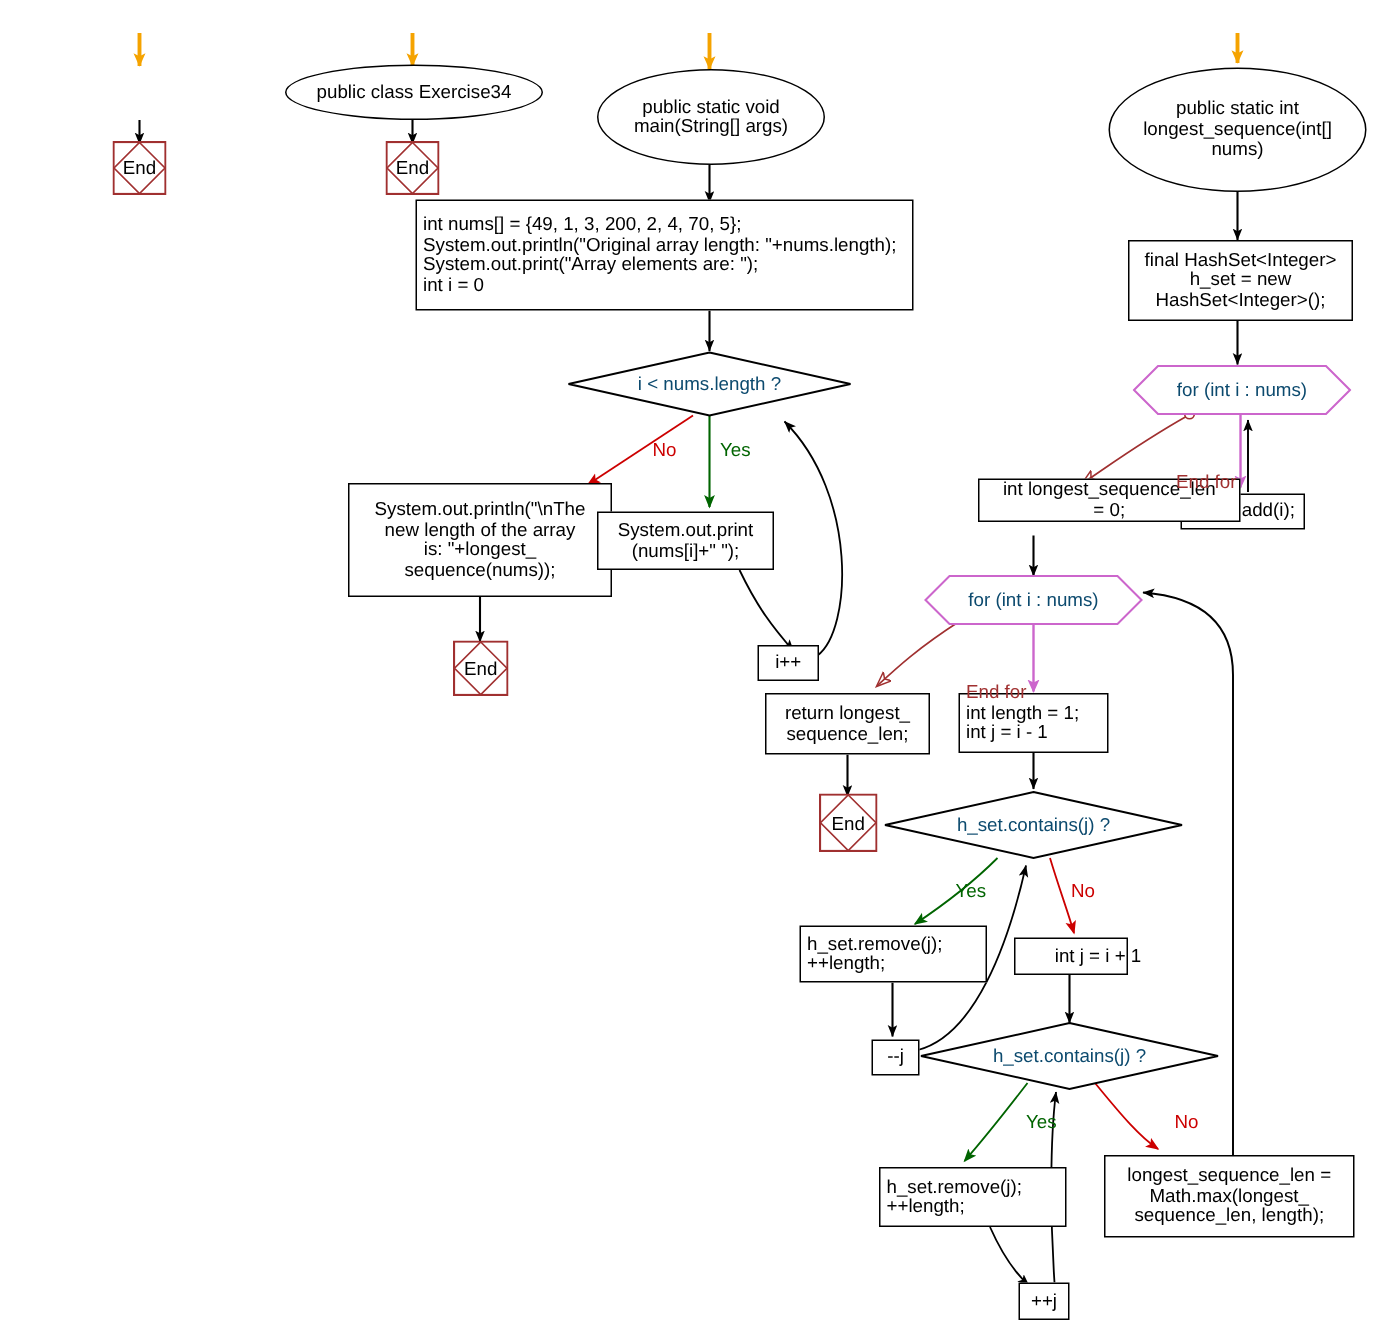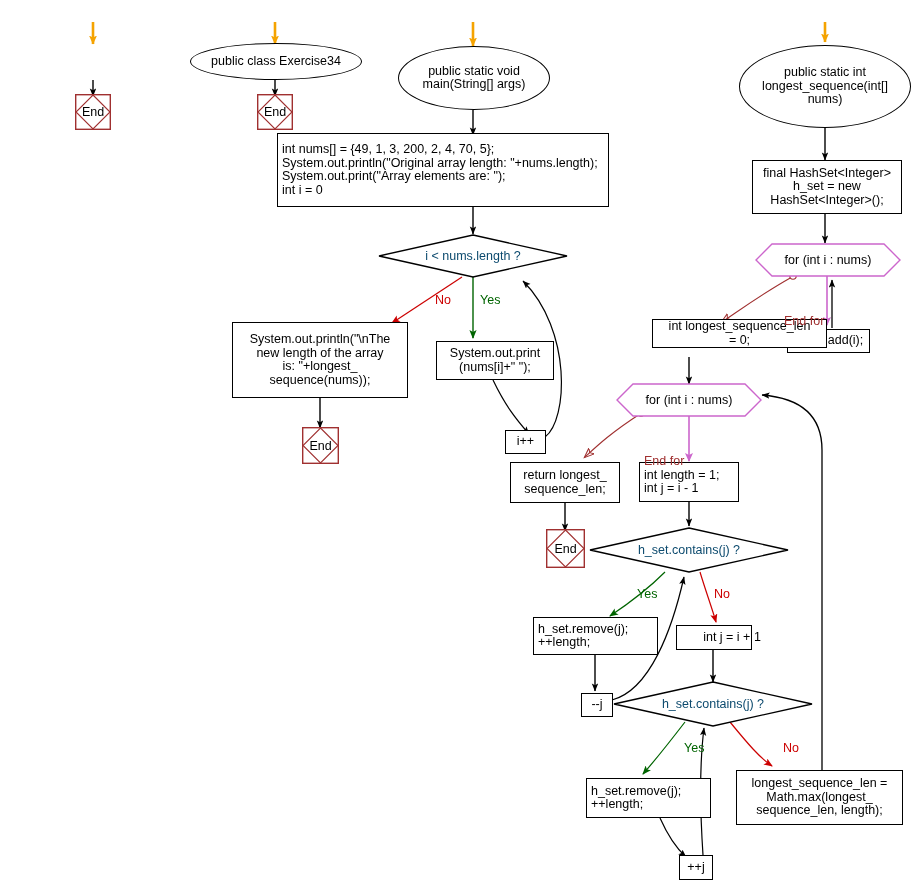--- a/index.html
+++ b/index.html
@@ -7,21 +7,21 @@
   #canvas{position:relative;width:920px;height:892px;background:#fff;overflow:hidden;}
   svg#wires{position:absolute;left:0;top:0;width:920px;height:892px;pointer-events:none;}
   .node{position:absolute;box-sizing:border-box;display:flex;align-items:center;
         justify-content:center;text-align:center;color:#000;background:#fff;
         font-size:12.5px;line-height:13.5px;white-space:pre;z-index:3;}
   .box{border:1.3px solid #000;padding:2px 4px;}
   .box.left{justify-content:flex-start;text-align:left;}
   .ellipse{border:1.3px solid #000;border-radius:50%;}
   .hexwrap{position:absolute;z-index:3;}
   .hexwrap .hextext{position:absolute;left:0;top:0;width:100%;height:100%;
-        display:flex;align-items:center;justify-content:center;font-size:12.5px;color:#000000;}
+        display:flex;align-items:center;justify-content:center;font-size:12.5px;color:#0c4a6e;}
   .endsym{position:absolute;z-index:3;}
   .endsym .lbl{position:absolute;left:0;top:0;width:100%;height:100%;
         display:flex;align-items:center;justify-content:center;font-size:12.5px;color:#000;}
   .edgelabel{position:absolute;font-size:12.5px;z-index:4;white-space:nowrap;background:transparent;}
   .lbl-yes{color:#006400;}
   .lbl-no{color:#cc0000;}
   .lbl-endfor{color:#a03030;margin-top:24px;}
   .diamondwrap{position:absolute;z-index:3;}
   .diamondwrap .dtext{position:absolute;left:0;top:0;width:100%;height:100%;
         display:flex;align-items:center;justify-content:center;font-size:12.5px;color:#0c4a6e;}
@@ -162,21 +162,21 @@
 sequence(nums));</div>
 
   <div class="endsym" style="left:302px;top:427px;width:37px;height:37px;">
     <svg width="37" height="37" viewBox="0 0 37 37">
       <rect x="0.7" y="0.7" width="35.6" height="35.6" fill="#fff" stroke="#A03030" stroke-width="1.4"></rect>
       <polygon points="18.5,1 36,18.5 18.5,36 1,18.5" fill="none" stroke="#A03030" stroke-width="1.1"></polygon>
     </svg>
     <span class="lbl">End</span>
   </div>
 
-  <div class="node box" style="left:436px;top:341px;width:118px;height:39px;">System.out.print
+  <div class="node box" style="left:398px;top:341px;width:118px;height:39px;">System.out.print
 (nums[i]+" ");</div>
 
   <div class="node box" style="left:505px;top:430px;width:41px;height:24px;">i++</div>
 
   <div class="node ellipse" style="left:739px;top:45px;width:172px;height:83px;">public static int
 longest_sequence(int[]
 nums)</div>
 
   <div class="node box" style="left:752px;top:160px;width:150px;height:54px;">final HashSet&lt;Integer&gt;
 h_set = new

